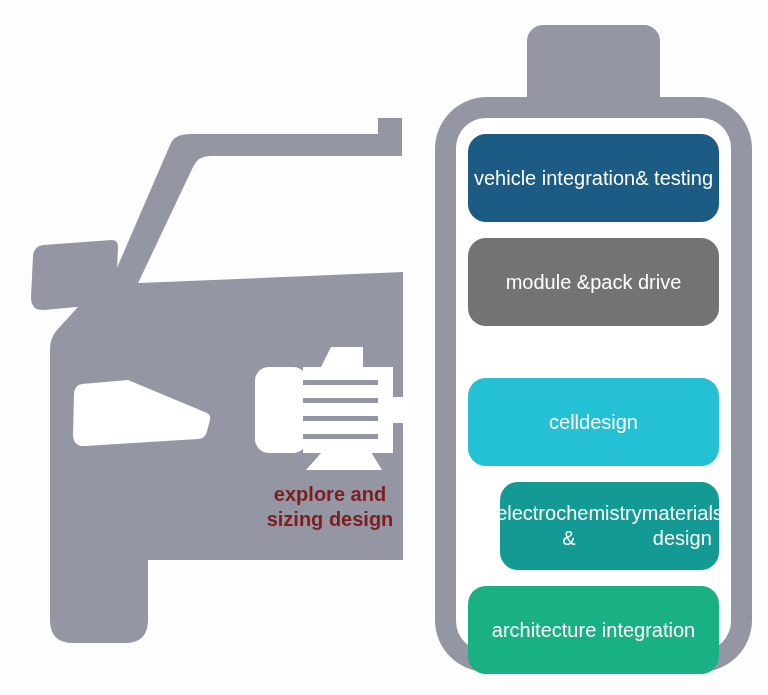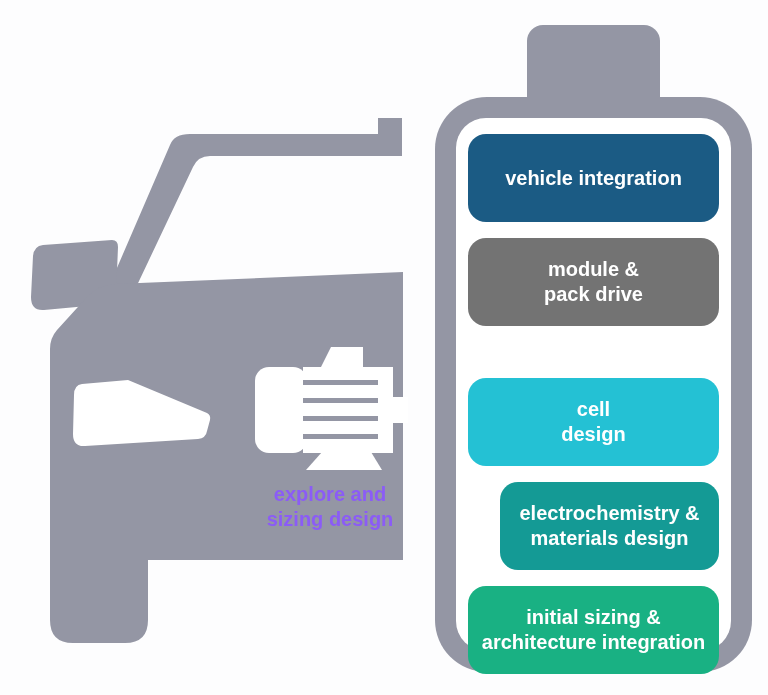--- a/index.html
+++ b/index.html
@@ -9,21 +9,21 @@
     background:#fdfdfe;
     overflow:hidden;
     font-family:"Liberation Sans", sans-serif;
   }
   .car-svg{position:absolute;left:0;top:0;}
   .car-label{
     position:absolute;
     left:252px;top:482px;width:156px;
     text-align:center;
     font-size:20px;line-height:25px;
-    font-weight:bold;color:#8b5cf6;
+    font-weight:bold;color:#7f1d1d;
   }
   .car-label span{display:block;}
   .battery-terminal{
     position:absolute;
     left:527px;top:25px;width:133px;height:95px;
     border-radius:16px;
   }
   .battery-shell{
     position:absolute;
     left:435px;top:97px;width:317px;height:575px;
@@ -35,25 +35,25 @@
     background:#ffffff;
     border-radius:30px;
     display:flex;flex-direction:column;
     gap:16px;
     padding:16px 12px 13px 12px;
     box-sizing:border-box;
   }
   .battery-block{
     height:88px;flex:0 0 88px;
     border-radius:18px;
-    display:flex;flex-direction:column;
+    display:flex;flex-direction:row;
     align-items:center;justify-content:center;
     text-align:center;
     font-size:20px;line-height:25px;
-    font-weight:bold;color:#ffffff;
+    font-weight:normal;color:#ffffff;
   }
   .battery-block span{display:block;}
 </style>
 </head>
 <body>
 
 <div class="stage">
 
   <svg class="car-svg" width="768" height="695" viewBox="0 0 768 695">
 
@@ -91,38 +91,38 @@
     <span>sizing design</span>
   </div>
 
   <div class="battery-terminal" style="background-color: rgb(148, 150, 164);"></div>
 
   <div class="battery-shell" style="background-color: rgb(148, 150, 164);">
     <div class="battery-inner">
 
       <div class="battery-block" style="background-color: rgb(27, 91, 132);">
         <span>vehicle integration</span>
+        <span>&amp; testing</span>
       </div>
 
       <div class="battery-block" style="background-color: #737373;">
         <span>module &amp;</span>
         <span>pack drive</span>
       </div>
 
       <div class="battery-block" style="background-color: rgb(36, 193, 212); margin-top: 36px;">
         <span>cell</span>
         <span>design</span>
       </div>
 
       <div class="battery-block" style="background-color: rgb(20, 154, 149); margin-left: 32px;">
         <span>electrochemistry &amp;</span>
         <span>materials design</span>
       </div>
 
       <div class="battery-block" style="background-color: rgb(25, 177, 131);">
-        <span>initial sizing &amp;</span>
         <span>architecture integration</span>
       </div>
 
     </div>
   </div>
 
 </div>
 
 </body></html>

